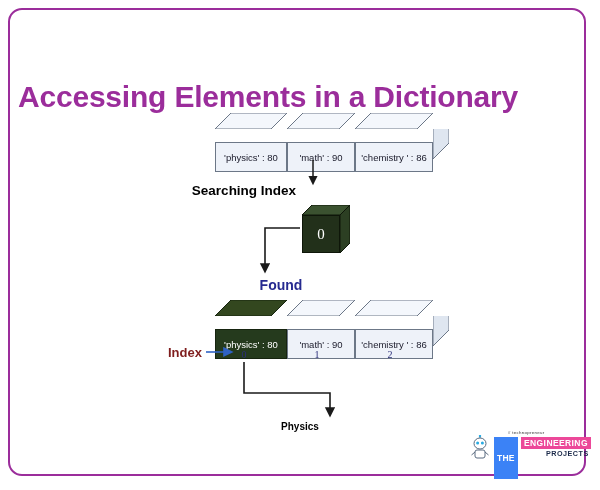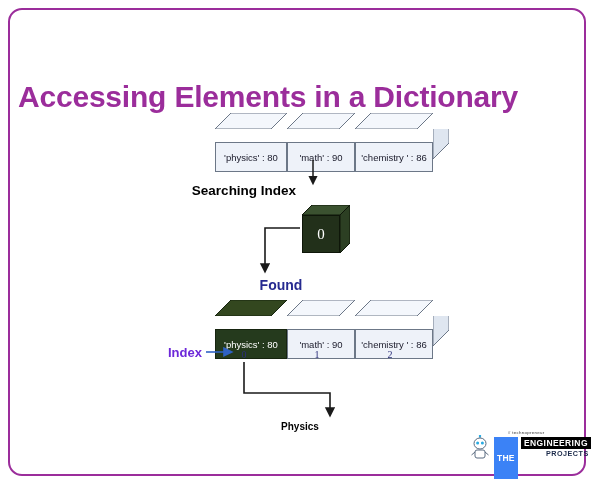--- a/index.html
+++ b/index.html
@@ -117,21 +117,21 @@
   .lbl-found {
     left: 0; top: 277px; width: 530px;
     text-align: center;
     font-size: 14px;
     color: #262a90;
     margin-left: 16px;
   }
   .lbl-index {
     left: 168px; top: 345px;
     font-size: 13px;
-    color: #6d28d9;
+    color: #7f1d1d;
   }
   .lbl-physics {
     left: 0; top: 421px; width: 600px;
     text-align: center;
     font-size: 10px;
     color: #000000;
   }
 
   
   .cube {
@@ -183,21 +183,21 @@
     font-weight: bold;
     padding: 16px 3px;
     line-height: 10px;
     letter-spacing: 0.2px;
     text-align: right;
   }
   .logo-eng {
     position: absolute;
     left: 53px;
     top: 7px;
-    background: #000000;
+    background: #ec4899;
     color: #ffffff;
     font-size: 8.5px;
     font-weight: bold;
     padding: 1px 3px;
     line-height: 10px;
     letter-spacing: 0.4px;
   }
   .logo-proj {
     position: absolute;
     left: 78px;

